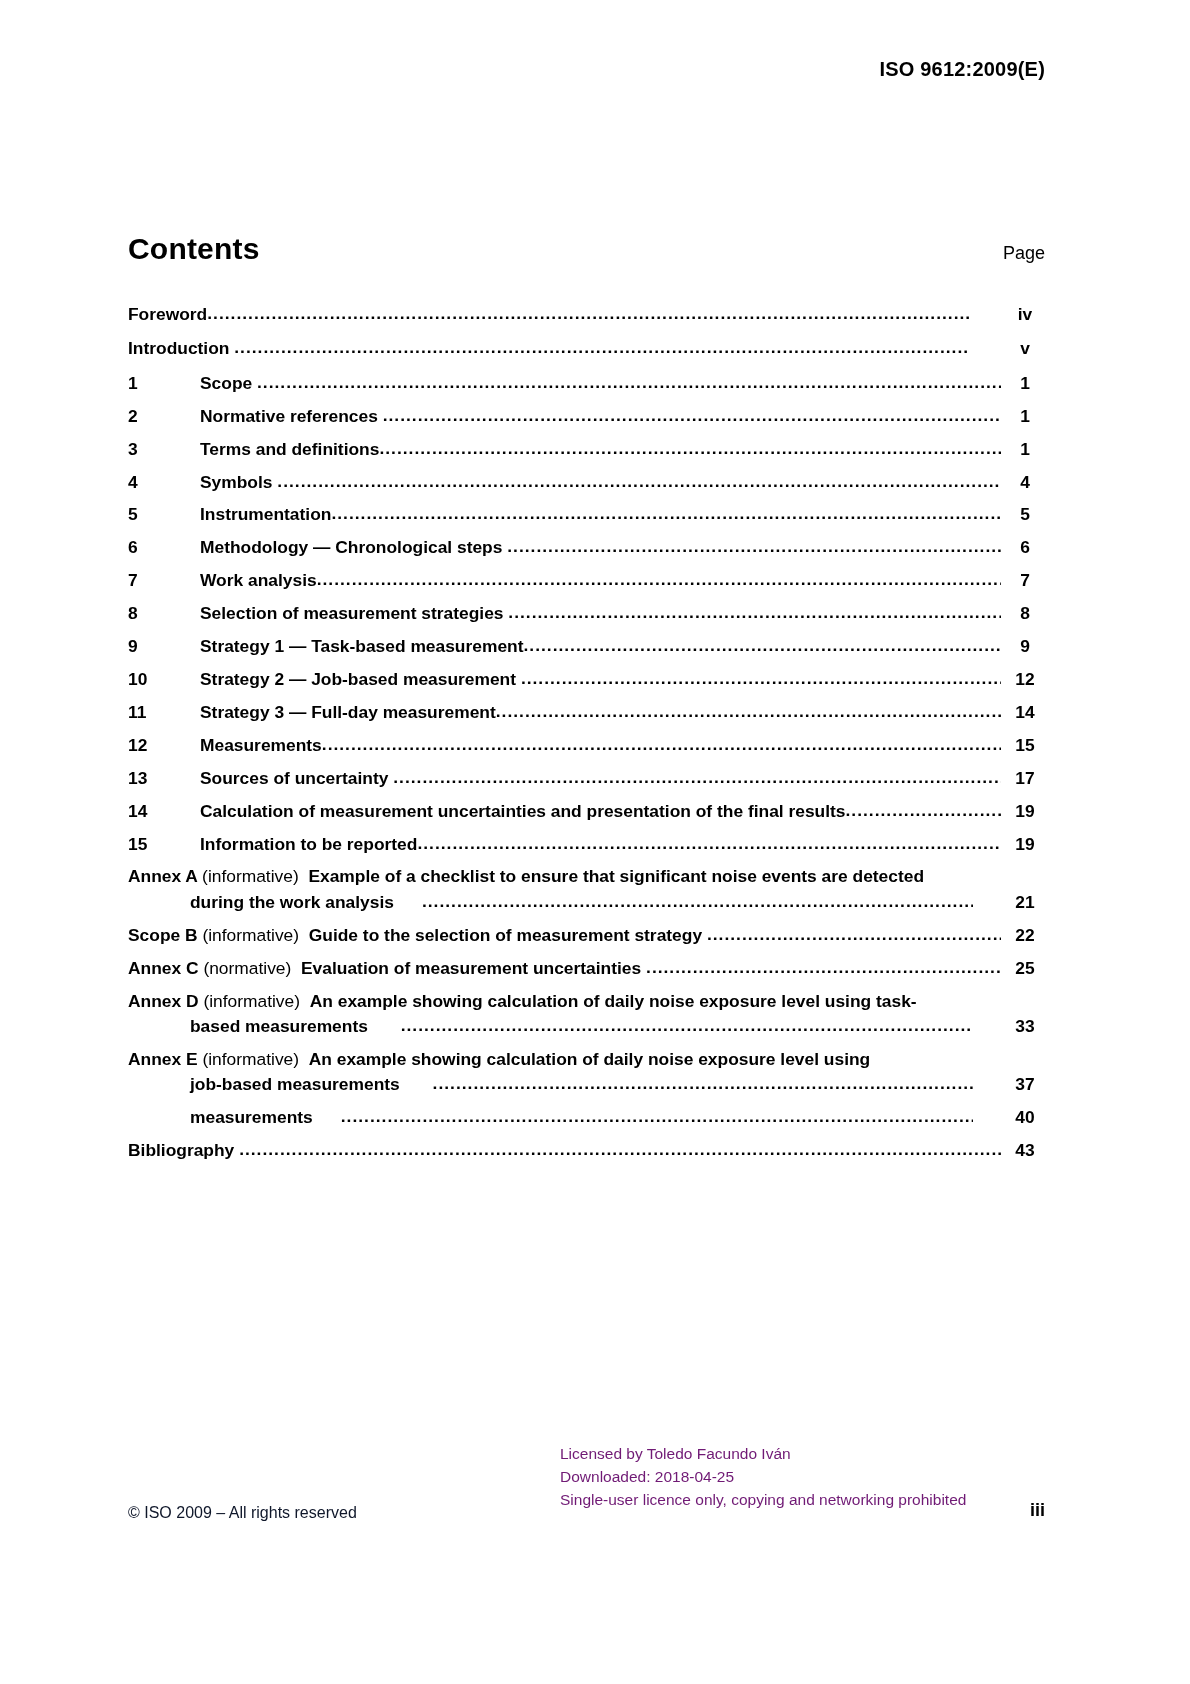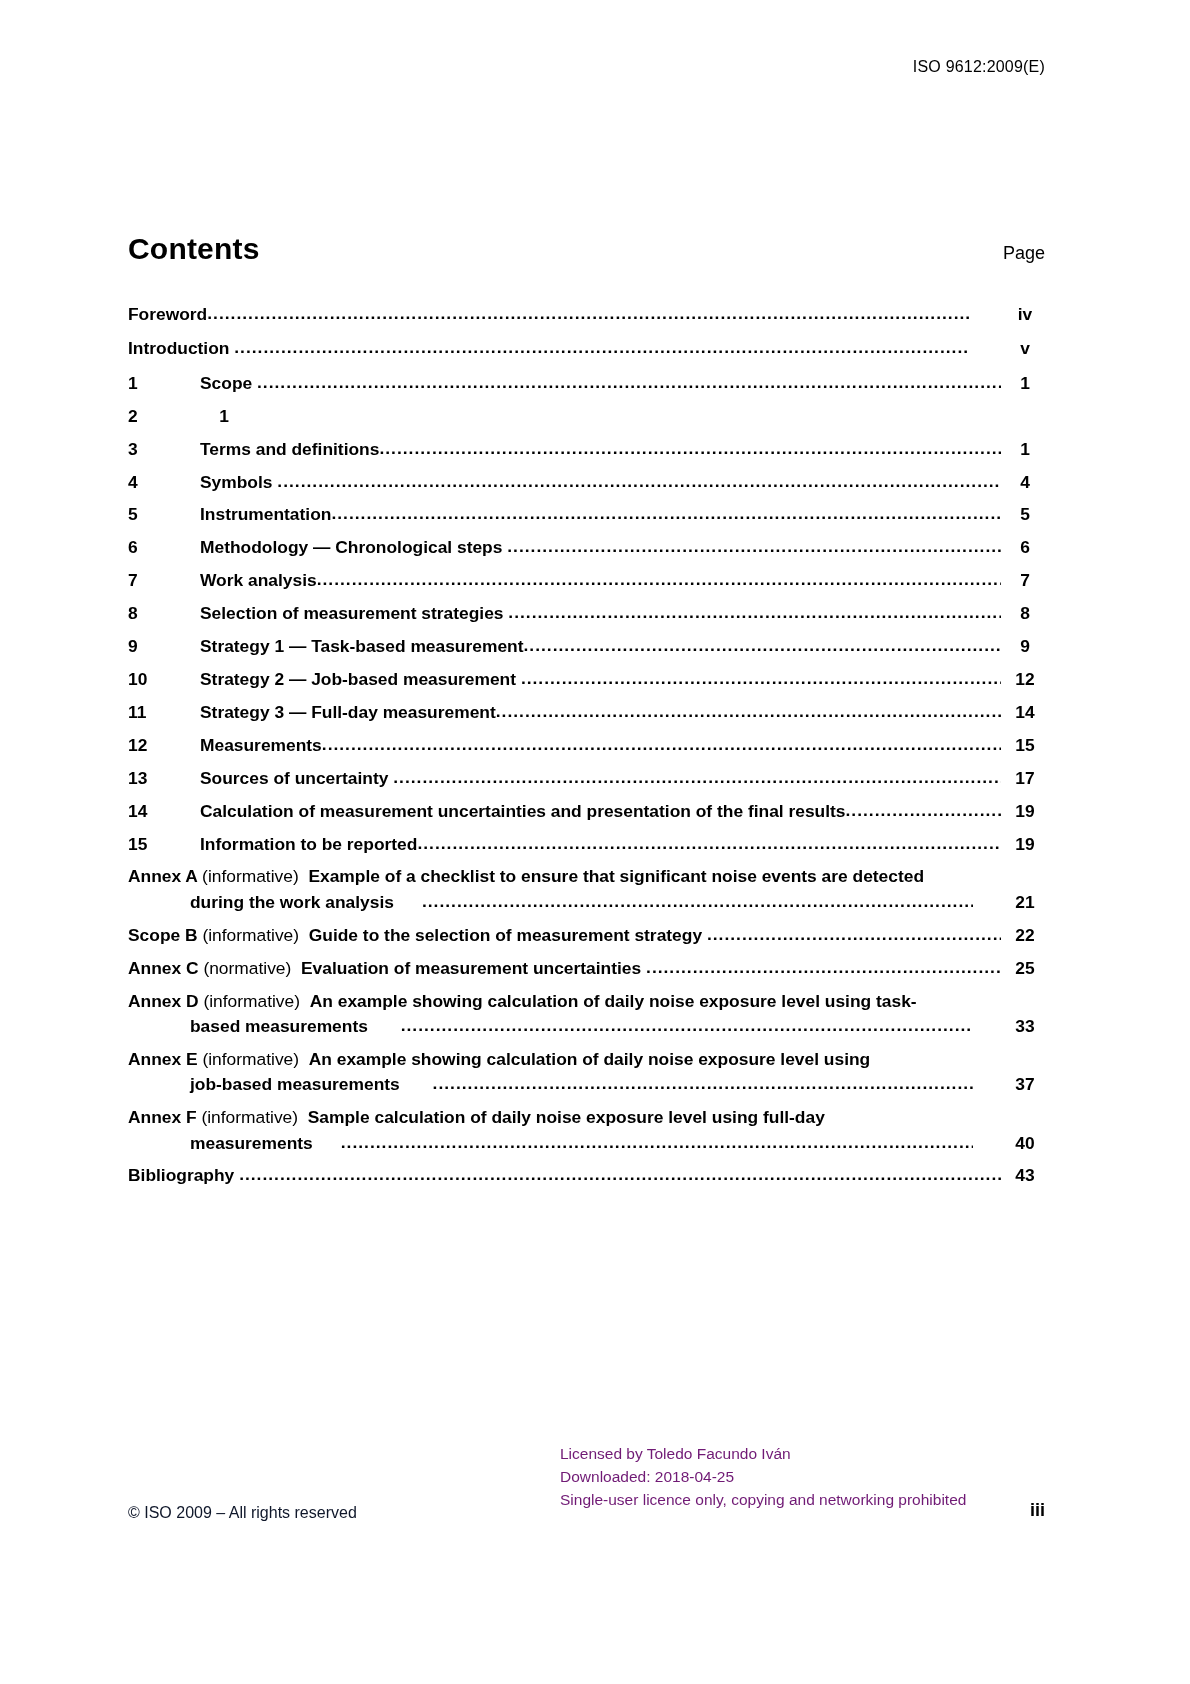--- a/index.html
+++ b/index.html
@@ -18,22 +18,22 @@
     background: #ffffff;
     overflow: hidden;
     box-sizing: border-box;
   }
 
   
   .doc-header {
     position: absolute;
     top: 58px;
     right: 145px;
-    font-size: 16px;
-    font-weight: normal;
+    font-size: 20px;
+    font-weight: bold;
     letter-spacing: 0.2px;
     white-space: nowrap;
   }
 
   
   .contents-head {
     position: absolute;
     top: 232px;
     left: 128px;
     right: 145px;
@@ -195,20 +195,24 @@
       <div class="toc-row">
         <span class="toc-num">1</span>
         <div class="toc-text-wrap">
           <span class="toc-text">Scope&nbsp;</span>
           <span class="leader"></span>
         </div>
         <span class="toc-page">1</span>
       </div>
       <div class="toc-row">
         <span class="toc-num">2</span>
+        <div class="toc-text-wrap">
+          <span class="toc-text">Normative references&nbsp;</span>
+          <span class="leader"></span>
+        </div>
         <span class="toc-page">1</span>
       </div>
       <div class="toc-row">
         <span class="toc-num">3</span>
         <div class="toc-text-wrap">
           <span class="toc-text">Terms and definitions</span>
           <span class="leader"></span>
         </div>
         <span class="toc-page">1</span>
       </div>
@@ -340,21 +344,20 @@
       </div>
       <div class="annex-row">
         <span class="annex-line1"><span>Annex E</span> <span class="annex-kind">(informative)</span>&nbsp;&nbsp;<span class="annex-title-lead">An example showing calculation of daily noise exposure level using</span></span>
         <div class="annex-line2">
           <span class="annex-tail">job-based measurements&nbsp;</span>
           <span class="leader"></span>
           <span class="toc-page">37</span>
         </div>
       </div>
       <div class="annex-row">
-        <span class="annex-line1"><span>Annex F</span> <span class="annex-kind">(informative)</span>&nbsp;&nbsp;<span class="annex-title-lead">Sample calculation of daily noise exposure level using full-day</span></span>
         <div class="annex-line2">
           <span class="annex-tail">measurements</span>
           <span class="leader"></span>
           <span class="toc-page">40</span>
         </div>
       </div>
       <div class="toc-row" style="margin-top: 2px;">
         <div class="toc-text-wrap">
           <span class="toc-text">Bibliography&nbsp;</span>
           <span class="leader"></span>

